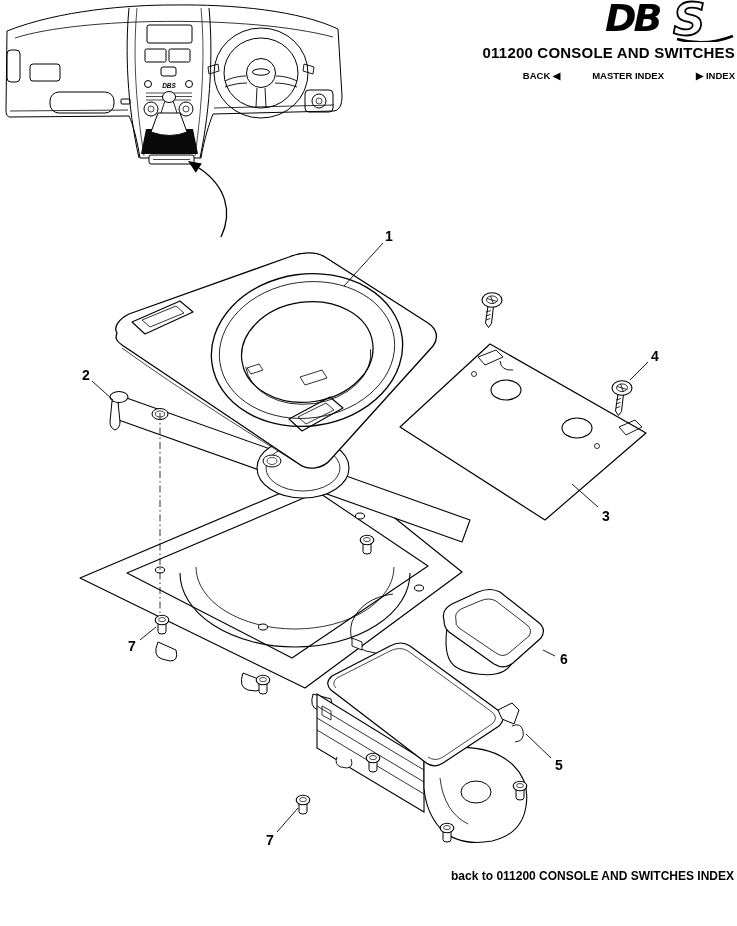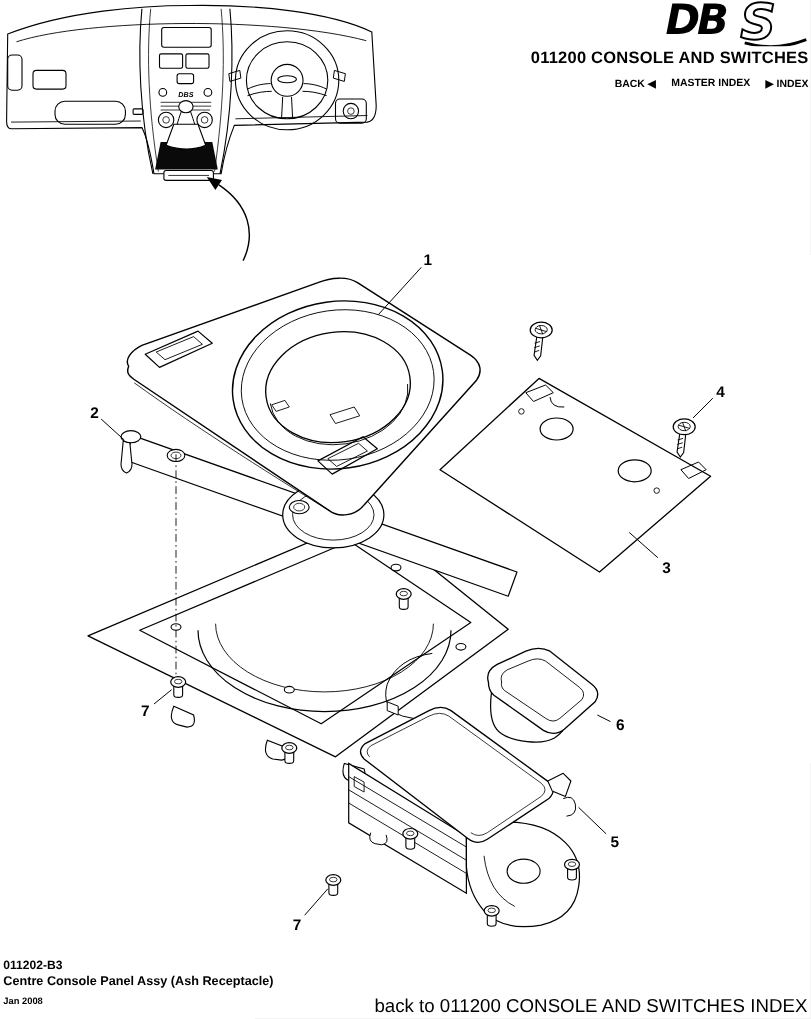--- a/index.html
+++ b/index.html
@@ -2,27 +2,27 @@
 <html><head>
 <meta charset="utf-8">
 <style>
   html,body{margin:0;padding:0;background:#e8e8e8;}
   .page{position:relative;width:737px;height:926px;background:#ffffff;overflow:hidden;
         font-family:"Liberation Sans",sans-serif;color:#000;}
   .main-svg{position:absolute;left:0;top:0;}
   .header{position:absolute;top:0;right:2px;text-align:left;}
   .logo-svg{display:block;margin-left:auto;}
   .page-title{font-size:15px;font-weight:bold;letter-spacing:.2px;margin-top:2px;}
-  .nav{margin-top:9px;font-size:9.5px;font-weight:bold;display:flex;justify-content:flex-end;gap:14px;}
+  .nav{margin-top:9px;font-size:9.5px;font-weight:bold;display:flex;justify-content:flex-end;gap:32px;}
   .nav .navlink{cursor:pointer;white-space:nowrap;}
   .footer-left{position:absolute;left:3px;top:871px;line-height:14px;}
   .doc-number{font-size:11px;font-weight:bold;}
   .doc-title{font-size:11.5px;font-weight:bold;}
   .doc-date{font-size:8.5px;font-weight:bold;margin-top:4px;}
-  .footer-right{position:absolute;right:3px;top:905px;font-size:17px;font-weight:normal;cursor:pointer;}
+  .footer-right{position:absolute;right:3px;top:869px;font-size:12px;font-weight:bold;cursor:pointer;}
 </style>
 </head>
 <body>
 
 <div class="page">
 
   <svg class="main-svg" width="737" height="926" viewBox="0 0 737 926">
     <defs>
       <g id="screwA">
         <path d="M-4,6 L-6.5,23 L-3.5,27.5 L-0.5,23.5 L1.5,6" fill="#fff" stroke="#000" stroke-width="1"></path>
@@ -216,20 +216,15 @@
         <span>◀</span>
       </span>
       <span class="navlink">MASTER INDEX</span>
       <span class="navlink">
         <span>▶</span>
         <span>INDEX</span>
       </span>
     </div>
   </div>
 
-  <div class="footer-left">
-    <div class="doc-number">011202-B3</div>
-    <div class="doc-title">Centre Console Panel Assy (Ash Receptacle)</div>
-    <div class="doc-date">Jan 2008</div>
-  </div>
   <div class="footer-right">back to 011200 CONSOLE AND SWITCHES INDEX</div>
 
 </div>
 
 </body></html>

